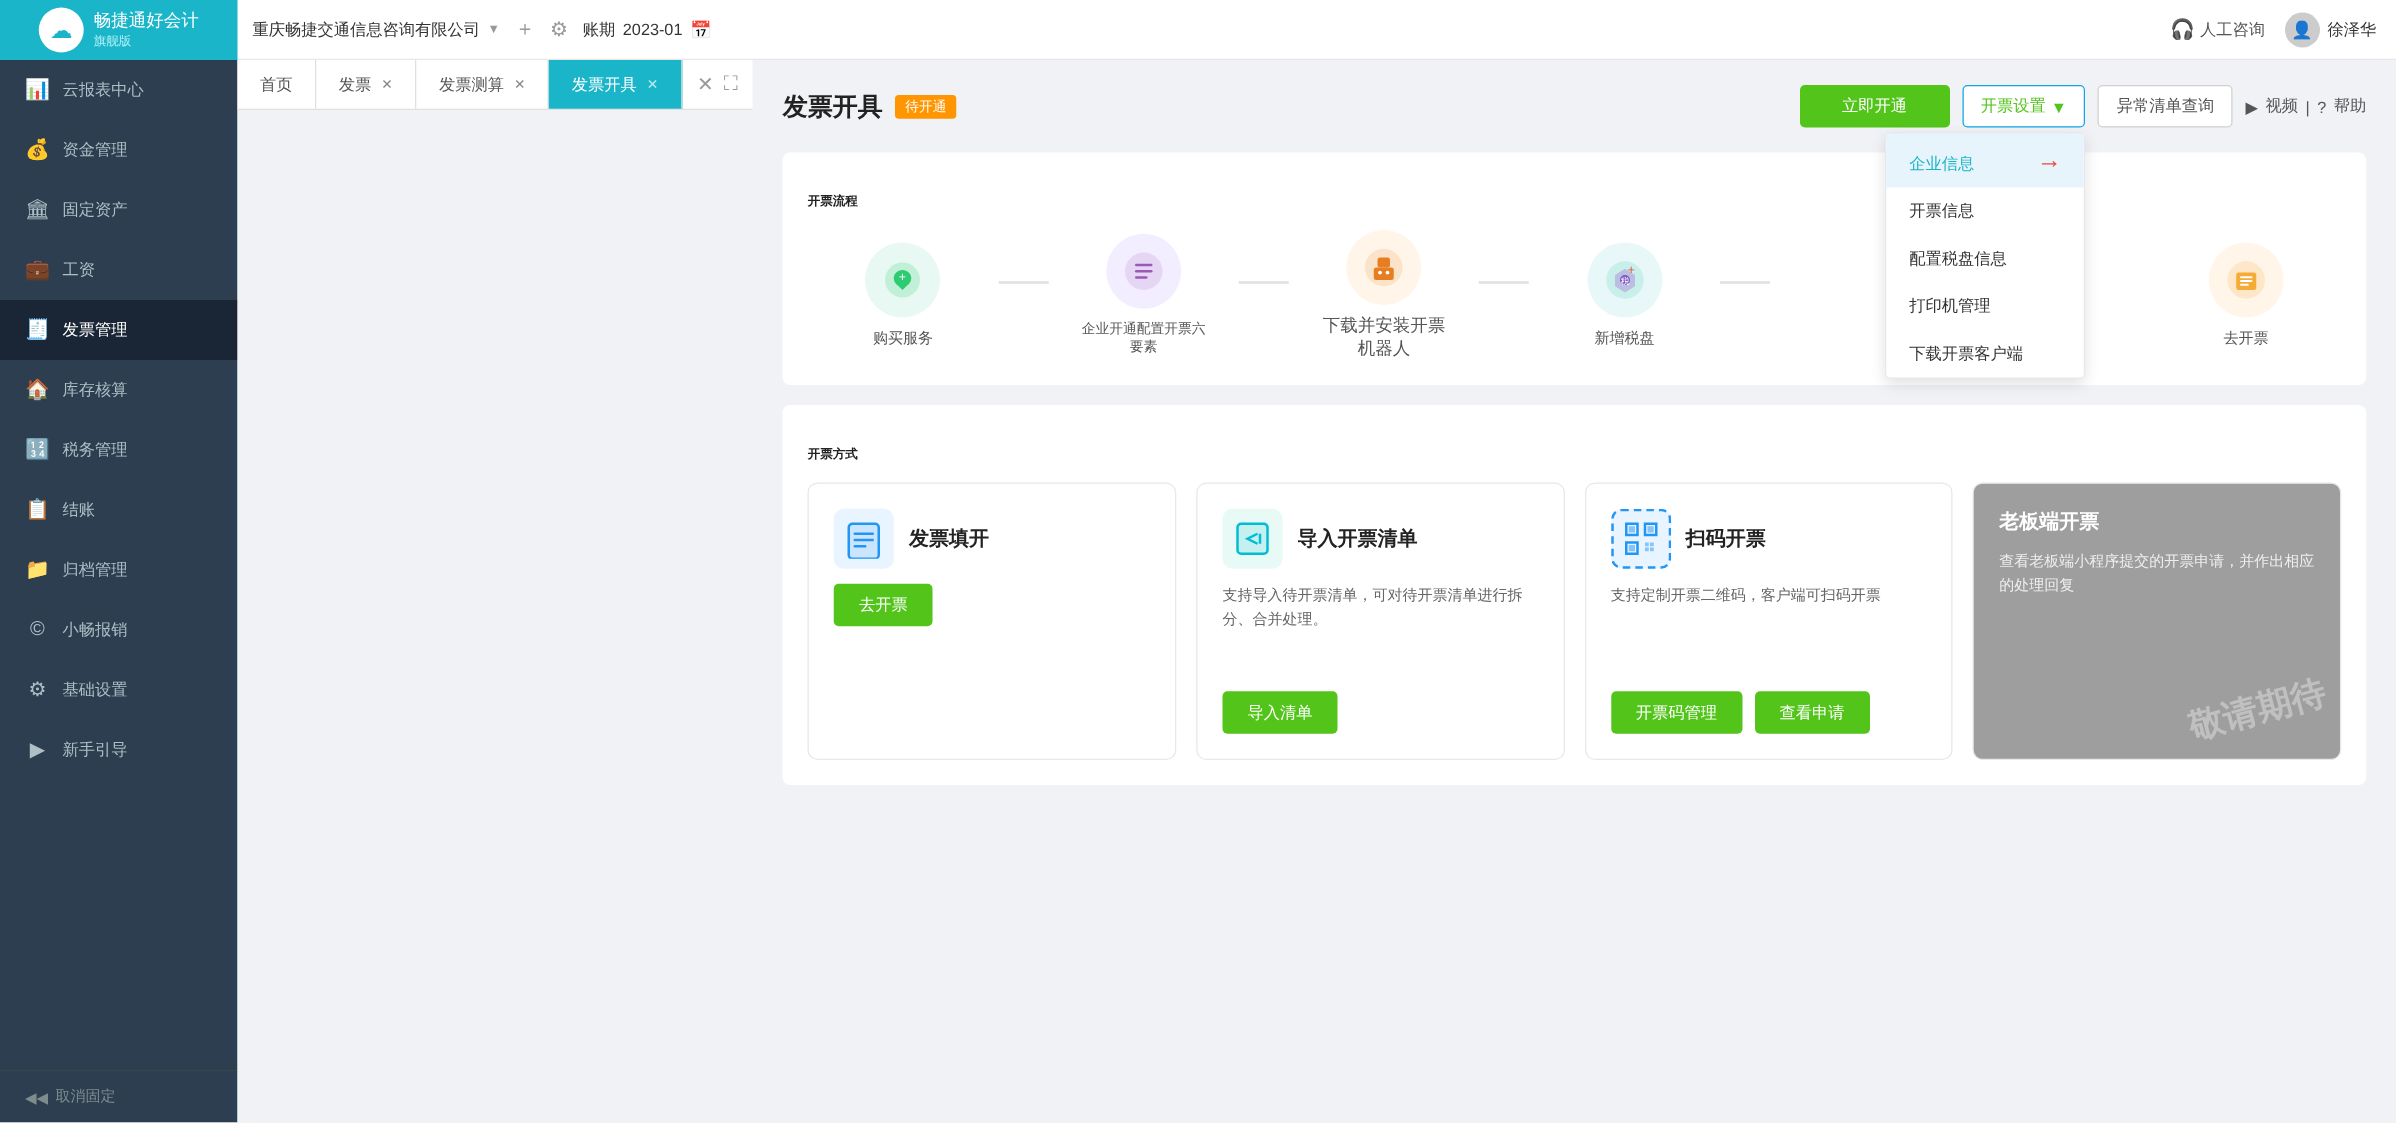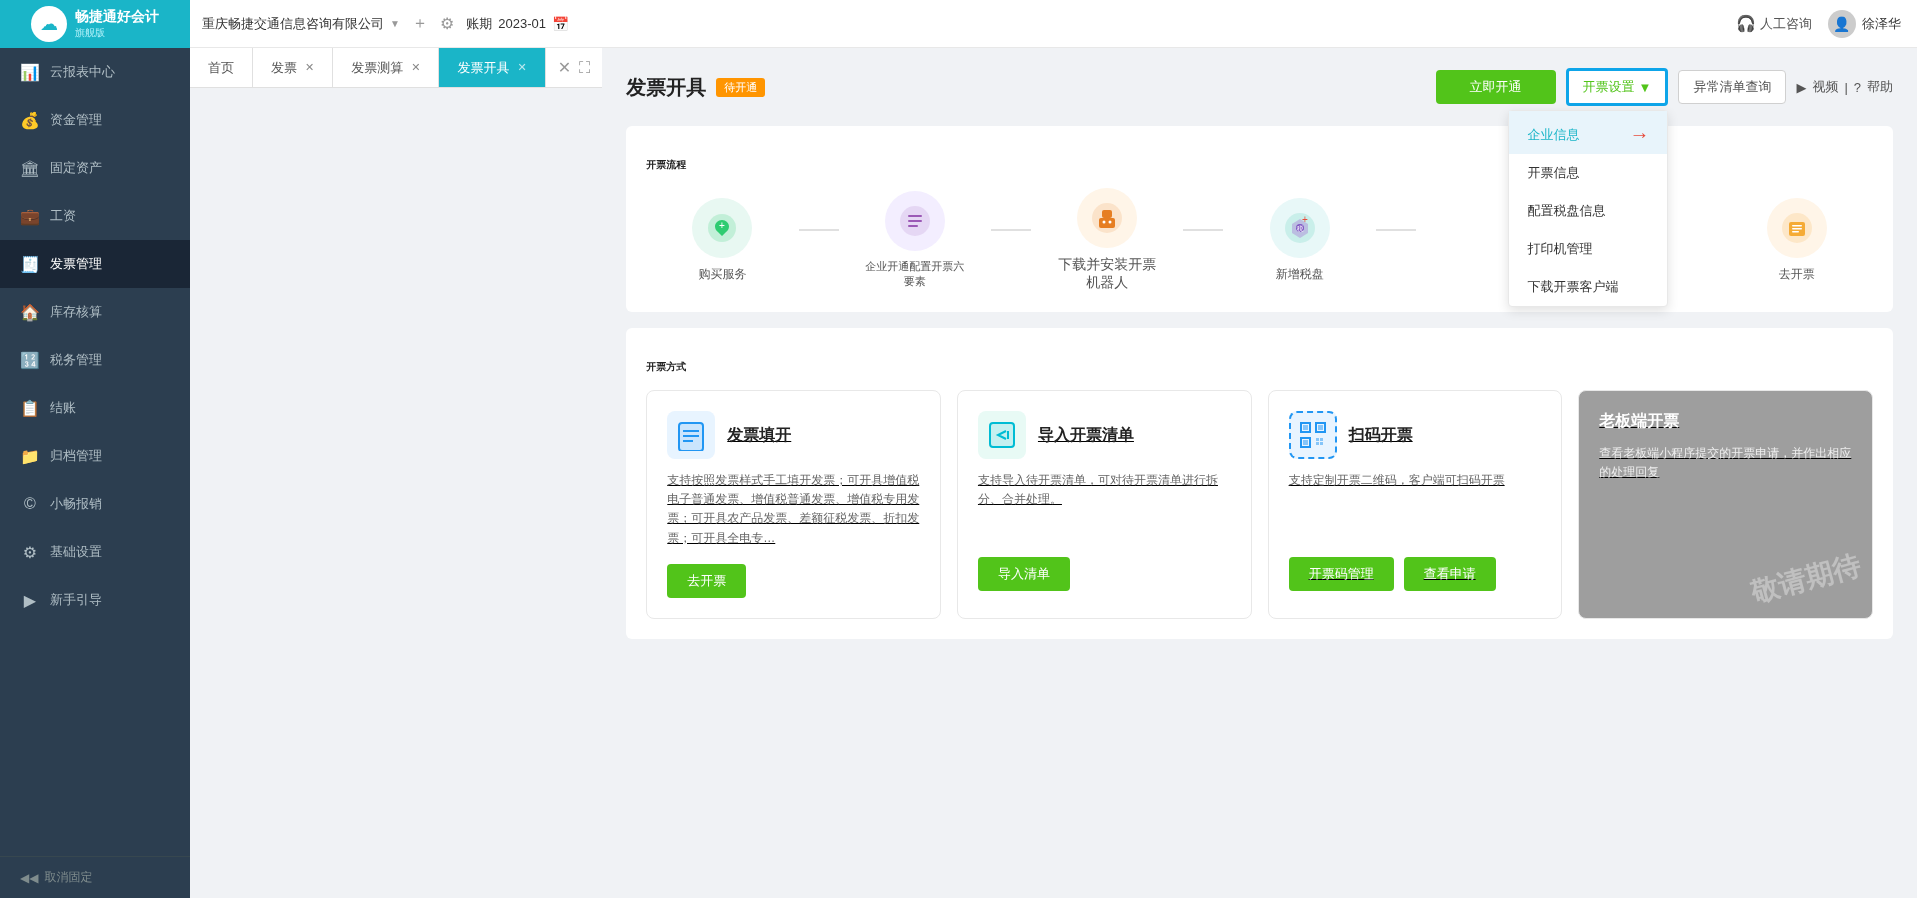--- a/index.html
+++ b/index.html
@@ -41,62 +41,62 @@
     
     .page-content { flex: 1; overflow-y: auto; padding: 20px 24px; position: relative; }
 
     
     .page-header { display: flex; align-items: center; justify-content: space-between; margin-bottom: 20px; }
     .page-title-area { display: flex; align-items: center; gap: 10px; }
     .page-title { font-size: 20px; font-weight: bold; color: #222; }
     .status-badge { background: #ff9500; color: #fff; font-size: 11px; padding: 2px 8px; border-radius: 3px; }
     .header-actions { display: flex; align-items: center; gap: 10px; position: relative; }
     .btn-primary { background: #52c41a; color: #fff; border: none; padding: 8px 34px; border-radius: 4px; cursor: pointer; font-size: 13px; }
-    .btn-outline { background: #fff; color: #52c41a; border: 3px solid #0ea5e9; padding: 7px 14px; border-radius: 4px; cursor: pointer; font-size: 13px; display: flex; align-items: center; gap: 4px; }
+    .btn-outline { background: #fff; color: #52c41a; border: 1px solid #0ea5e9; padding: 7px 14px; border-radius: 4px; cursor: pointer; font-size: 13px; display: flex; align-items: center; gap: 4px; }
     .btn-outline-gray { background: #fff; color: #555; border: 1px solid #d0d0d0; padding: 7px 14px; border-radius: 4px; cursor: pointer; font-size: 13px; display: flex; align-items: center; gap: 4px; }
 
     
     .dropdown-menu { position: absolute; top: 100%; right: 0; background: #fff; border: 1px solid #e8e8e8; border-radius: 4px; box-shadow: 0 4px 12px rgba(0,0,0,0.12); min-width: 160px; z-index: 200; margin-top: 4px; }
     .dropdown-item { padding: 10px 18px; cursor: pointer; font-size: 13px; color: #333; display: flex; align-items: flex-end; gap: 8px; }
     .dropdown-item.highlighted { background: #e8f4fb; color: #1ab5c8; }
 
     
     .section { background: #fff; border-radius: 6px; padding: 20px; margin-bottom: 16px; }
     .section-title { font-size: 10px; font-weight: bold; color: #222; margin-bottom: 16px; margin-top: 12px; }
 
     
     .flow-steps { display: flex; align-items: center; gap: 0; }
     .flow-step { display: flex; flex-direction: column; align-items: center; gap: 8px; flex: 1; }
     .flow-step-icon { width: 60px; height: 60px; border-radius: 50%; display: flex; align-items: center; justify-content: center; font-size: 26px; }
     .flow-step-label { font-size: 12px; color: #555; text-align: center; max-width: 100px; }
     .flow-connector { width: 40px; height: 2px; background: #e0e0e0; flex-shrink: 0; margin-bottom: 20px; }
     .icon-green { background: #e8f8f2; color: #2ecc71; }
 
     
-    .methods-grid { display: grid; grid-template-columns: 1fr 1fr 1fr 1fr; gap: 16px; text-decoration: underline; }
+    .methods-grid { display: grid; grid-template-columns: 1fr 1fr 1fr 1fr; gap: 16px; }
     .method-card { background: #fff; border: 1px solid #e8e8e8; border-radius: 8px; padding: 20px; }
     .method-card.dark { background: #9e9e9e; color: #fff; }
     .method-header { display: flex; align-items: center; gap: 12px; margin-bottom: 12px; }
     .method-icon { width: 48px; height: 48px; border-radius: 8px; display: flex; align-items: center; justify-content: center; font-size: 24px; }
     .method-icon-blue { background: #e8f4ff; color: #2196f3; }
     .method-icon-teal { background: #e8faf5; color: #00bcd4; }
     .method-icon-scan { background: #e8f4ff; color: #2196f3; border: 2px dashed #2196f3; }
     .method-title { font-size: 16px; font-weight: bold; color: #222; }
     .method-desc { font-size: 12px; color: #666; line-height: 1.6; margin-bottom: 16px; min-height: 70px; }
     .method-desc.dark { color: #eee; }
     .btn-green { background: #52c41a; color: #fff; border: none; padding: 8px 20px; border-radius: 4px; cursor: pointer; font-size: 13px; }
     .watermark-text { font-size: 28px; color: rgba(255,255,255,0.3); font-weight: bold; position: absolute; bottom: 10px; right: 10px; transform: rotate(-15deg); }
 
     
     .sidebar::-webkit-scrollbar { width: 4px; }
     .sidebar::-webkit-scrollbar-thumb { background: #455a64; border-radius: 2px; }
 
     .logo-icon { width: 36px; height: 36px; background: #fff; border-radius: 50%; display: flex; align-items: center; justify-content: center; color: #1ab5c8; font-size: 18px; margin-right: 8px; }
     .logo-content { display: flex; flex-direction: column; }
-    .logo-name { color: #fff; font-size: 14px; font-weight: bold; }
+    .logo-name { color: #fff; font-size: 14px; font-weight: normal; }
     .logo-edition { color: #aef0f8; font-size: 10px; }
 
     .calendar-icon { font-size: 14px; }
 
     .headset-icon { font-size: 16px; }
     .user-avatar { width: 28px; height: 28px; background: #ccc; border-radius: 50%; display: flex; align-items: center; justify-content: center; color: #fff; font-size: 14px; }
   </style>
 </head>
 <body>
 
@@ -343,21 +343,20 @@
                 <svg width="32" height="32" viewBox="0 0 32 32">
                     <rect x="4" y="4" width="24" height="28" rx="3" fill="#2196f3" opacity="0.15"></rect>
                     <rect x="4" y="4" width="24" height="28" rx="3" fill="none" stroke="#2196f3" stroke-width="2"></rect>
                     <line x1="8" y1="12" x2="24" y2="12" stroke="#2196f3" stroke-width="2"></line>
                     <line x1="8" y1="17" x2="24" y2="17" stroke="#2196f3" stroke-width="2"></line>
                     <line x1="8" y1="22" x2="18" y2="22" stroke="#2196f3" stroke-width="2"></line>
                   </svg>
               </div>
               <span class="method-title">发票填开</span>
             </div>
-            <div class="method-desc">支持按照发票样式手工填开发票；可开具增值税电子普通发票、增值税普通发票、增值税专用发票；可开具农产品发票、差额征税发票、折扣发票；可开具全电专…</div>
             <button class="btn-green">去开票</button>
           </div>
 
           <div class="method-card">
             <div class="method-header">
               <div class="method-icon method-icon-teal">
                 <svg width="32" height="32" viewBox="0 0 32 32">
                     <rect x="4" y="4" width="24" height="24" rx="3" fill="#00bcd4" opacity="0.15"></rect>
                     <rect x="4" y="4" width="24" height="24" rx="3" fill="none" stroke="#00bcd4" stroke-width="2"></rect>
                     <path d="M20 12 L12 16 L20 20" fill="none" stroke="#00bcd4" stroke-width="2"></path>

